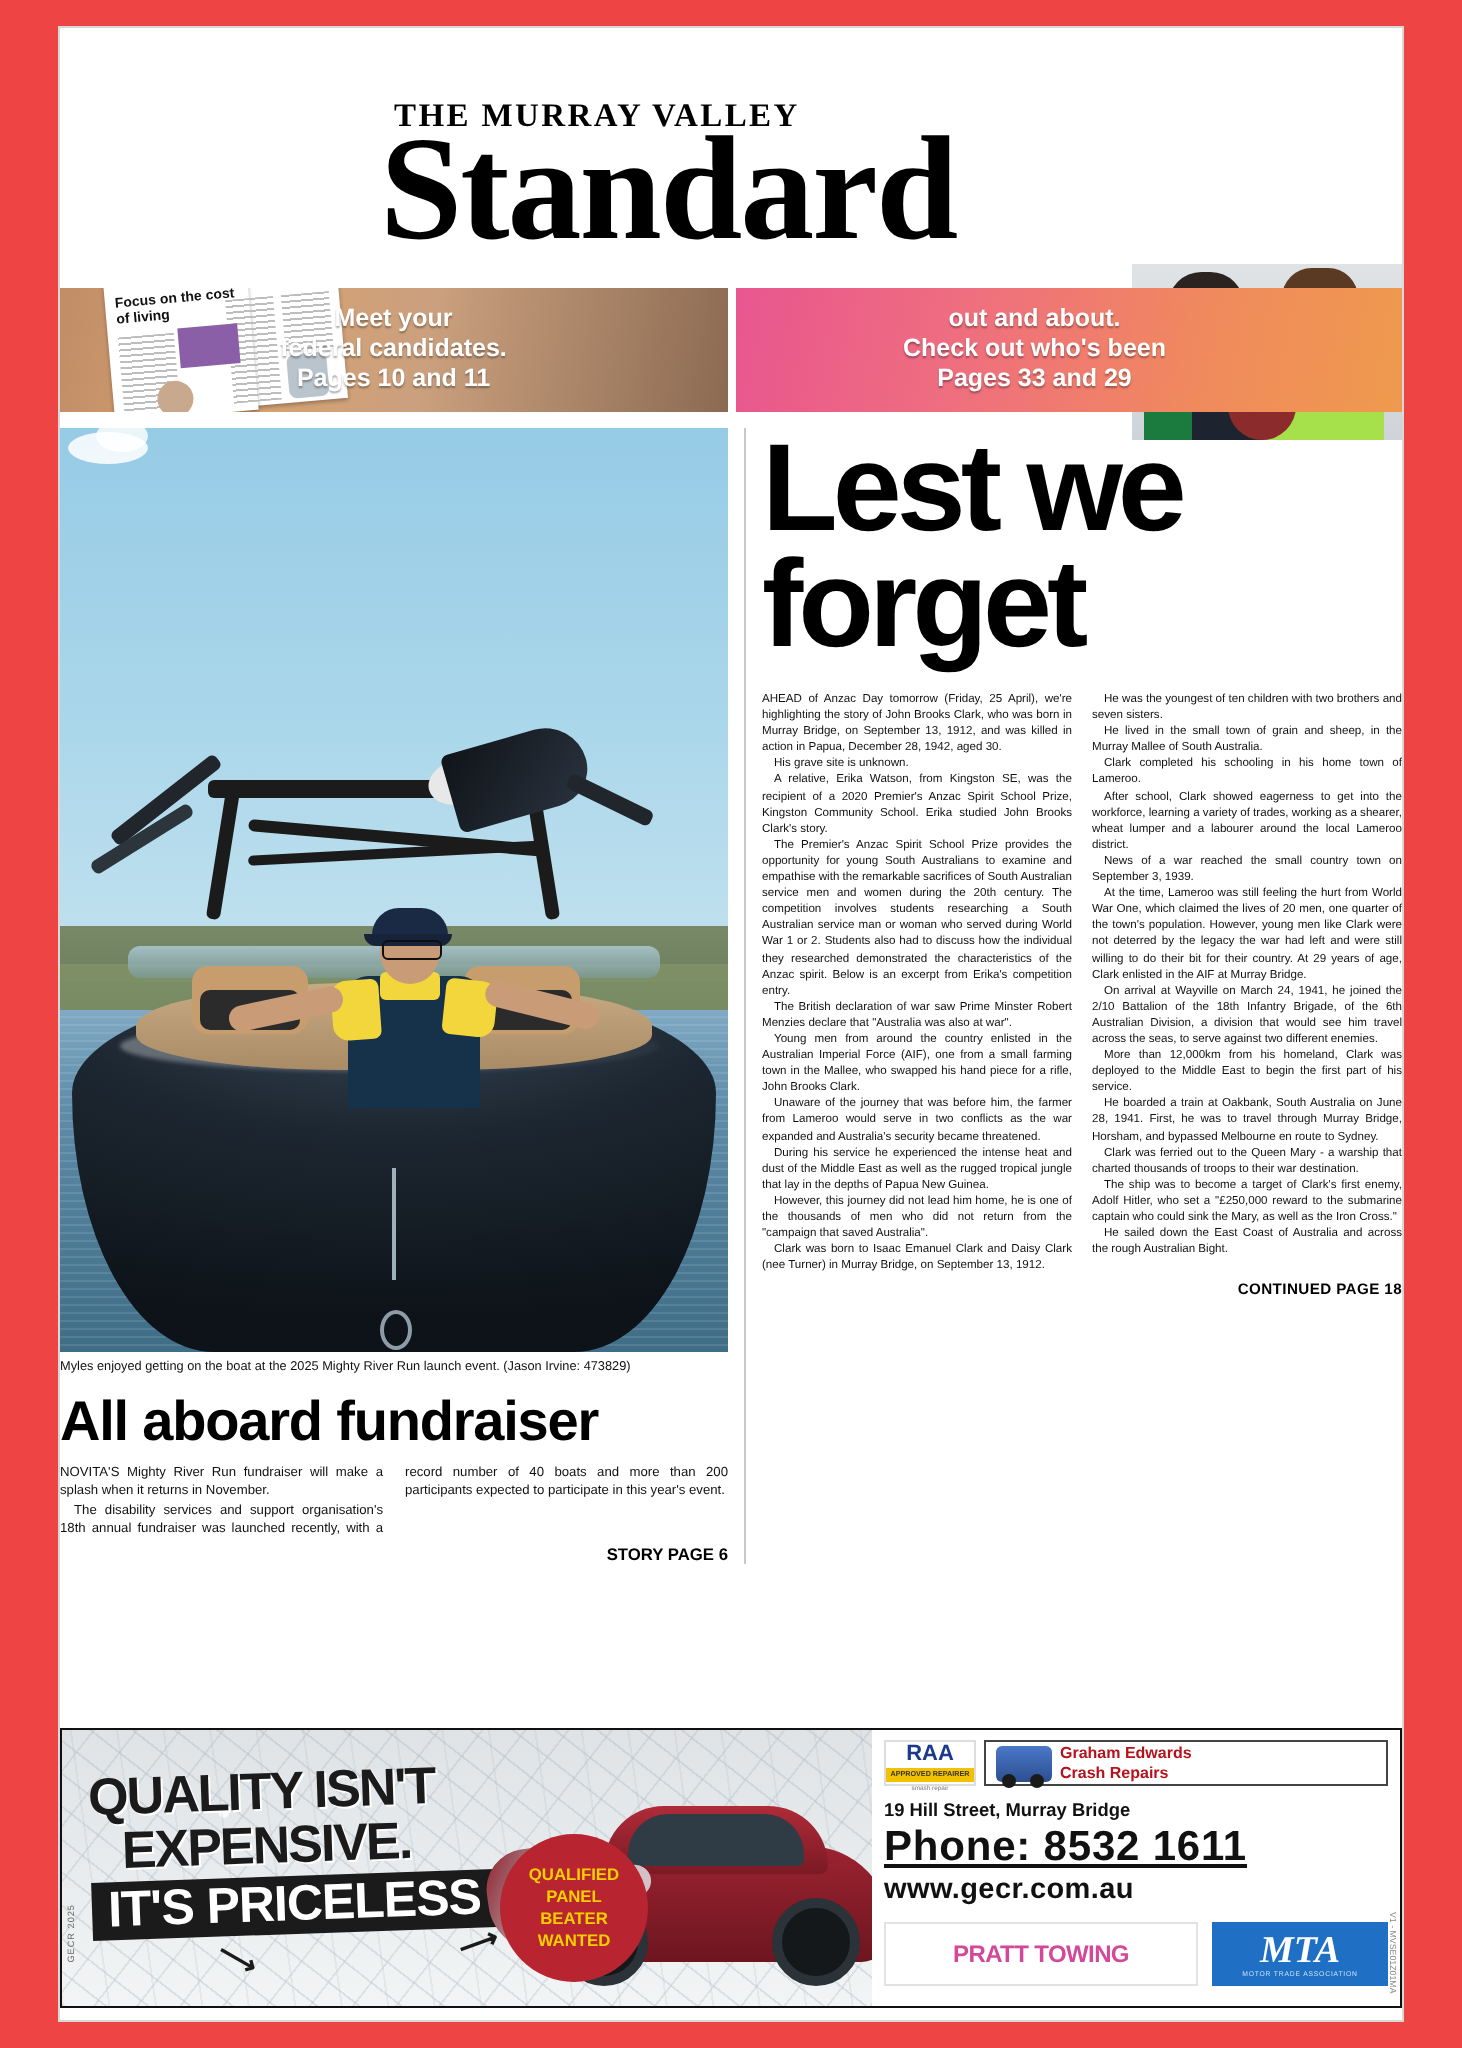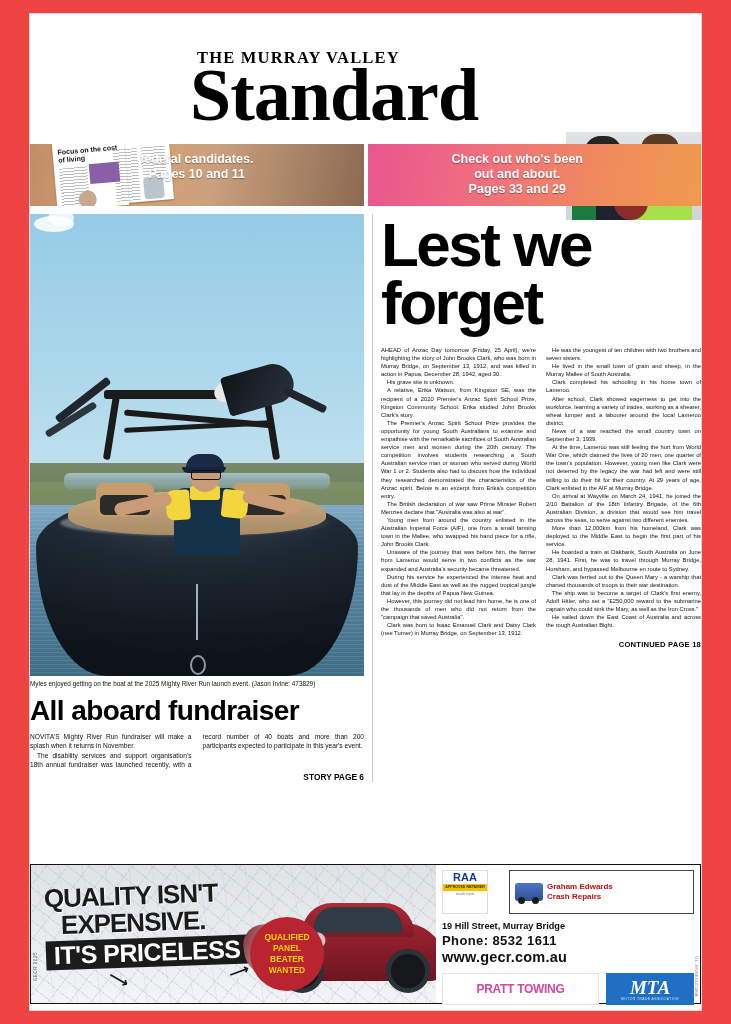--- a/index.html
+++ b/index.html
@@ -223,32 +223,32 @@
   .ar2{left:198px;bottom:24px;transform:rotate(-20deg);}
   .ar3{left:252px;bottom:30px;transform:rotate(-20deg);}
   .sidecode{position:absolute;left:2px;bottom:22px;font-size:4.6px;color:#666;
     writing-mode:vertical-rl;transform:rotate(180deg);letter-spacing:.5px;}
   .badge{
     position:absolute;right:112px;bottom:12px;width:74px;height:74px;border-radius:50%;
     background:#b8242f;display:flex;flex-direction:column;align-items:center;justify-content:center;
     color:#f5d000;font-weight:bold;font-size:8.4px;line-height:11px;text-align:center;
   }
   .ad-right{flex:1;position:relative;padding:5px 6px;}
-  .logos-top{display:flex;gap:21px;align-items:stretch;height:44px;}
+  .logos-top{display:flex;gap:4px;align-items:stretch;height:23px;}
   .raa{width:44px;background:#fff;border:1px solid #ddd;display:flex;flex-direction:column;align-items:center;justify-content:flex-start;}
   .raa .rt{font-weight:bold;font-size:11px;color:#1b3a8c;line-height:13px;}
   .raa .rb{width:100%;background:#f2c200;color:#333;font-size:3.6px;font-weight:bold;text-align:center;line-height:4.6px;padding:1px 0;}
   .raa .rc{font-size:3.2px;color:#777;margin-top:1px;}
   .gecr{flex:1;border:1.2px solid #444;display:flex;align-items:center;gap:4px;padding:0 5px;background:#fff;}
   .gecr .tow{width:28px;height:18px;background:linear-gradient(#4a78c8,#2d4f90);border-radius:3px;position:relative;}
   .gecr .tow:after{content:"";position:absolute;left:3px;bottom:-3px;width:7px;height:7px;border-radius:50%;background:#1a1a1a;}
   .gecr .tow:before{content:"";position:absolute;right:4px;bottom:-3px;width:7px;height:7px;border-radius:50%;background:#1a1a1a;}
   .gecr .gt{font-size:8px;font-weight:bold;color:#b5121b;line-height:10px;}
   .addr{font-size:9.2px;font-weight:bold;color:#111;margin-top:7px;}
-  .phone{font-size:13px;font-weight:bold;color:#111;letter-spacing:.4px;margin-top:2px;}
+  .phone{font-size:21px;font-weight:bold;color:#111;letter-spacing:.4px;margin-top:2px;text-decoration:underline;}
   .web{font-size:14.5px;font-weight:bold;color:#111;letter-spacing:.2px;margin-top:1px;}
   .logos-bot{display:flex;gap:7px;margin-top:8px;height:32px;justify-content:space-between;}
   .pratt{flex:1;background:#fff;border:1px solid #e2e2e2;display:flex;align-items:center;justify-content:center;
     font-weight:bold;font-size:12px;color:#d4489a;letter-spacing:-.3px;}
   .mta{width:88px;background:#1f6fc4;display:flex;flex-direction:column;align-items:center;justify-content:center;}
   .mta .mt{font-family:"Liberation Serif",serif;font-style:italic;font-weight:bold;font-size:19px;color:#fff;line-height:19px;}
   .mta .mb{font-size:3.4px;color:#cfe2f5;letter-spacing:.4px;}
   .vcode{position:absolute;right:1px;bottom:6px;font-size:4.4px;color:#888;
     writing-mode:vertical-rl;}
 </style>
@@ -291,29 +291,30 @@
         <div class="th-h1">Focus on the cost of living</div>
 
         <div class="th-lines thl1"></div>
         <div class="th-lines thl2"></div>
         <div class="th-lines thl3"></div>
         <div class="th-img"></div>
         <div class="th-face"></div>
         <div class="th-face2"></div>
       </div>
       <div class="ptext">
+        <span class="ln">Meet your</span>
         <span class="ln">federal candidates.</span>
         <span class="ln">Pages 10 and 11</span>
       </div>
     </div>
 
     <div class="promo promo-b">
       <div class="ptext">
+        <span class="ln">out and about.</span>
         <span class="ln">Check out who's been</span>
-        <span class="ln">out and about.</span>
         <span class="ln">Pages 33 and 29</span>
       </div>
     </div>
   </div>
 
 
   <div class="body-area">
 
     <div class="col-left">
 

